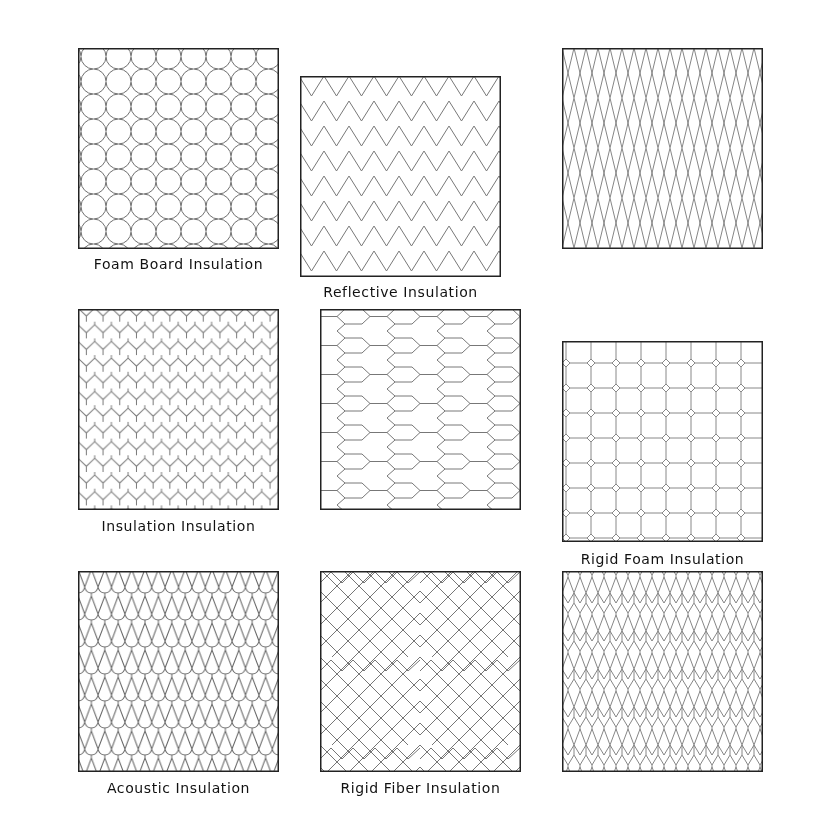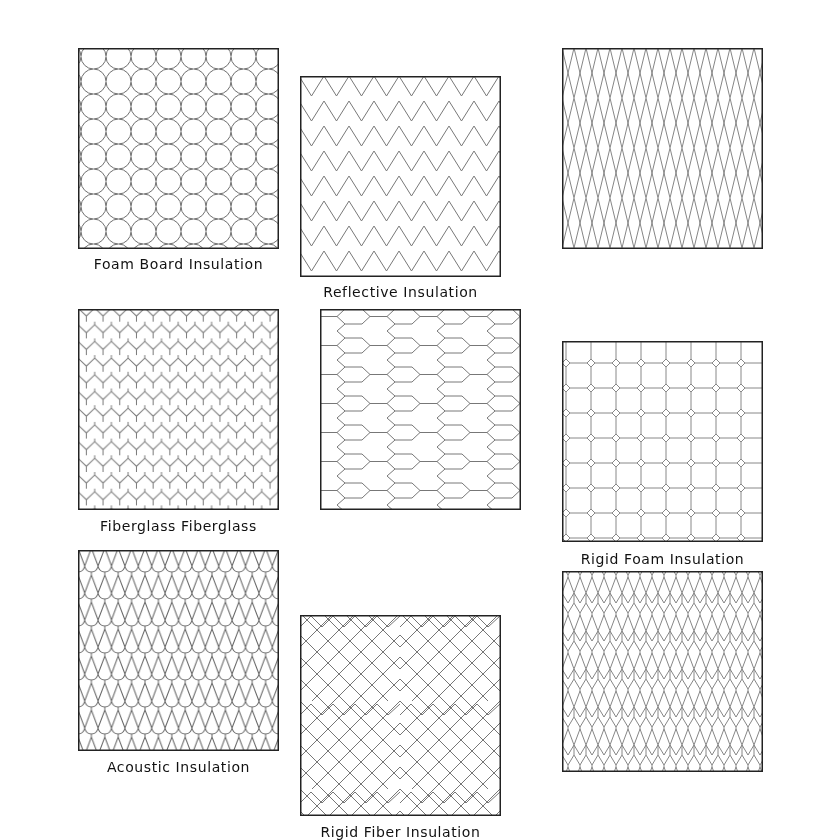--- a/index.html
+++ b/index.html
@@ -67,47 +67,47 @@
     <rect x="0" y="0" width="201" height="201" fill="url(#p-blanket)"></rect>
     <rect x="0.75" y="0.75" width="199.5" height="199.5" fill="none" stroke="#222" stroke-width="1.5"></rect>
   </svg>
 </div>
 
 <div class="tile" style="left:78px; top:309px;">
   <svg class="swatch" viewBox="0 0 201 201">
     <rect x="0" y="0" width="201" height="201" fill="url(#p-fiberglass)"></rect>
     <rect x="0.75" y="0.75" width="199.5" height="199.5" fill="none" stroke="#222" stroke-width="1.5"></rect>
   </svg>
-  <div class="label" style="top:209px;">Fiberglass Fiberglass</div>
+  <div class="label" style="top:209px;">Insulation Insulation</div>
 </div>
 
 <div class="tile" style="left:320px; top:309px;">
   <svg class="swatch" viewBox="0 0 201 201">
     <rect x="0" y="0" width="201" height="201" fill="url(#p-hex)"></rect>
     <rect x="0.75" y="0.75" width="199.5" height="199.5" fill="none" stroke="#222" stroke-width="1.5"></rect>
   </svg>
 </div>
 
 <div class="tile" style="left:562px; top:309px;margin-top:32px;">
   <svg class="swatch" viewBox="0 0 201 201">
     <rect x="0" y="0" width="201" height="201" fill="url(#p-octagon)"></rect>
     <rect x="0.75" y="0.75" width="199.5" height="199.5" fill="none" stroke="#222" stroke-width="1.5"></rect>
   </svg>
   <div class="label" style="top:210px;">Rigid Foam Insulation</div>
 </div>
 
-<div class="tile" style="left:78px; top:550px;">
+<div class="tile" style="left:78px; top:571px;">
   <svg class="swatch" viewBox="0 0 201 201">
     <rect x="0" y="0" width="201" height="201" fill="url(#p-teardrop)"></rect>
     <rect x="0.75" y="0.75" width="199.5" height="199.5" fill="none" stroke="#222" stroke-width="1.5"></rect>
   </svg>
   <div class="label" style="top:209px;">Acoustic Insulation</div>
 </div>
 
-<div class="tile" style="left:300px; top:571px;margin-top:44px;">
+<div class="tile" style="left:320px; top:571px;">
   <svg class="swatch" viewBox="0 0 201 201">
     <rect x="0" y="0" width="201" height="201" fill="url(#p-crosshatch)"></rect>
     <rect x="0.75" y="0.75" width="199.5" height="199.5" fill="none" stroke="#222" stroke-width="1.5"></rect>
   </svg>
   <div class="label" style="top:209px;">Rigid Fiber Insulation</div>
 </div>
 
 <div class="tile" style="left:562px; top:571px;">
   <svg class="swatch" viewBox="0 0 201 201">
     <rect x="0" y="0" width="201" height="201" fill="url(#p-cotton)"></rect>

